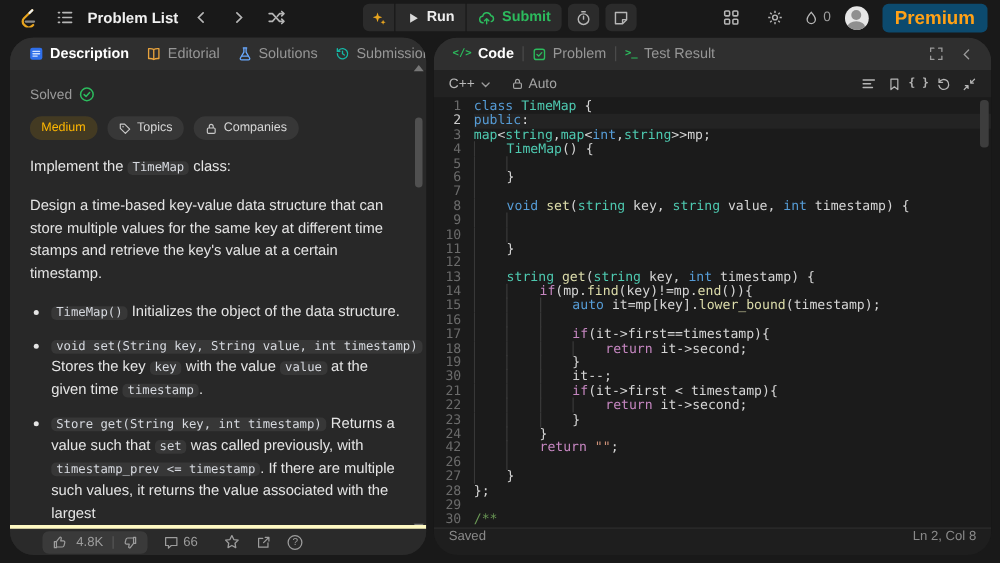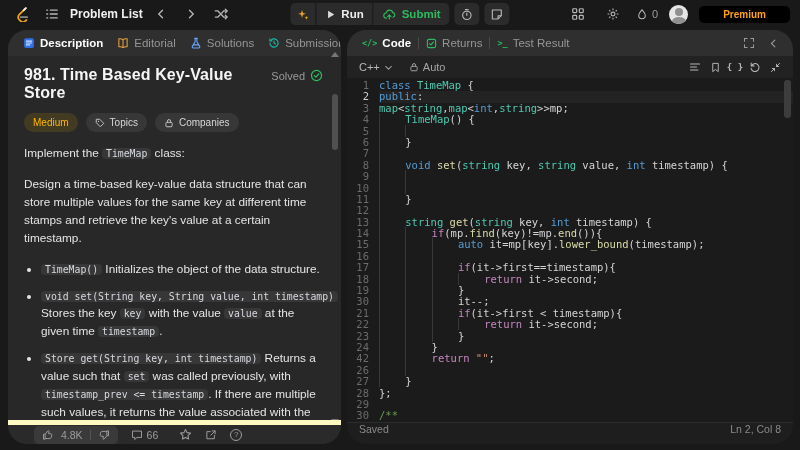--- a/index.html
+++ b/index.html
@@ -19,21 +19,21 @@
 .grp .tb-btn{border-radius:0}
 .grp .tb-btn:first-child{border-radius:5px 0 0 5px}
 .grp .tb-btn:last-child{border-radius:0 5px 5px 0}
 .submit-txt{color:#2cbb5d;font-weight:bold}
 .run-txt{font-weight:bold}
 .plist{font-weight:bold;font-size:12px;color:#f0f0f0}
 .streak{display:flex;align-items:center;gap:4px;color:#9d9d9d;font-size:11px}
 .avatar{width:19px;height:19px;border-radius:50%;background:#e6e6e6;position:relative;overflow:hidden;cursor:pointer}
 .avatar:before{content:"";position:absolute;left:5.5px;top:3.5px;width:8px;height:8px;border-radius:50%;background:#8f8f8f}
 .avatar:after{content:"";position:absolute;left:2.5px;top:12px;width:14px;height:9px;border-radius:50%;background:#8f8f8f}
-.premium{background:#000000;color:#ffa116;font-weight:bold;font-size:10px;padding:3px 24px;border-radius:5px;cursor:pointer}
+.premium{background:#0c4a6e;color:#ffa116;font-weight:bold;font-size:15px;padding:3px 10px;border-radius:5px;cursor:pointer}
 
 
 .panel{position:absolute;top:30px;bottom:6px;border-radius:19px;overflow:hidden;background:#282828}
 .panel.left{left:8px;width:333px}
 .panel.right{left:347px;width:446px;background:#1b1b1b}
 .ptabs{height:26px;background:#2f2f2f;display:flex;align-items:center;padding:0 8px;font-size:11.5px;color:#969696}
 .ptab{display:flex;align-items:center;gap:5px;padding:0 7px;cursor:pointer;white-space:nowrap}
 .ptab.active{color:#fff;font-weight:bold}
 .tab-div{width:1px;height:12px;background:#4a4a4a}
 .ptabs .spacer{flex:1}
@@ -45,21 +45,21 @@
 .ptitle{font-size:16px;font-weight:bold;color:#f5f5f5;letter-spacing:.1px}
 .solved{display:flex;align-items:center;gap:5px;font-size:11px;color:#9a9a9a;margin-top:3px}
 .badges{display:flex;gap:8px;margin-top:11px}
 .pill{display:flex;align-items:center;gap:5px;background:#ffffff12;border-radius:11px;height:19px;padding:0 9px;font-size:10px;color:#d7d7d7;cursor:pointer}
 .pill.medium{color:#ffb700;background:rgba(255,183,0,.13)}
 .desc{margin-top:13px;font-size:11.8px;line-height:1.52;color:#e4e4e4}
 .desc p{margin-bottom:13px}
 code{font-family:"DejaVu Sans Mono",monospace;font-size:9.8px;background:#ffffff12;border-radius:4px;padding:0px 4px;color:#d6d9df;white-space:nowrap}
 ul.reqs{margin:0 0 0 17px}
 ul.reqs li{margin-bottom:9px}
-.lfooter{position:absolute;bottom:0;left:0;right:0;height:24px;background:#2a2a2a;border-top:5px solid #fef9c3;display:flex;align-items:center;padding:0 26px;gap:13px;color:#9d9d9d;font-size:10.5px}
+.lfooter{position:absolute;bottom:0;left:0;right:0;height:24px;background:#2a2a2a;border-top:3px solid #fef9c3;display:flex;align-items:center;padding:0 26px;gap:13px;color:#9d9d9d;font-size:10.5px}
 .like-pill{display:flex;align-items:center;gap:7px;background:#ffffff14;height:18px;border-radius:5px;padding:0 8px;cursor:pointer}
 .like-pill .vdiv{width:1px;height:10px;background:#555}
 .foot-item{display:flex;align-items:center;gap:4px;cursor:pointer}
 .help-circle{width:12px;height:12px;border:1px solid #9d9d9d;border-radius:50%;font-size:8px;display:flex;align-items:center;justify-content:center}
 
 
 .lscroll{position:absolute;top:28px;bottom:26px;right:2px;width:8px}
 .lscroll .thumb{position:absolute;top:36px;right:1px;width:6px;height:56px;background:#505050;border-radius:3px}
 .arr{position:absolute;right:0;width:0;height:0;border-left:4px solid transparent;border-right:4px solid transparent}
 .arr.up{top:-6px;border-bottom:5px solid #777}
@@ -213,21 +213,20 @@
       <svg width="12" height="12" viewBox="0 0 16 16" fill="none" stroke="#15b8a6" stroke-width="1.4" stroke-linecap="round">
           <path d="M2.5 8a5.5 5.5 0 1 0 1.6-3.9M2.5 2.5v2.8h2.8"></path>
           <path d="M8 5.2V8l2 1.4"></path>
         </svg>
       <span>Submissions</span>
     </div>
   </div>
 
   <div class="lcontent">
     <div class="title-row">
-      <div class="ptitle">981. Time Based Key-Value Store</div>
       <div class="solved">
         <span>Solved</span>
         <svg width="13" height="13" viewBox="0 0 16 16" fill="none" stroke="#2cbb5d" stroke-width="1.5" stroke-linecap="round" stroke-linejoin="round">
             <circle cx="8" cy="8" r="6.2"></circle>
             <path d="M5.3 8.2 7.2 10l3.5-3.8"></path>
           </svg>
       </div>
     </div>
 
     <div class="badges">
@@ -305,21 +304,21 @@
     <div class="ptab active">
       <span class="gicon">&lt;/&gt;</span>
       <span>Code</span>
     </div>
     <span class="tab-div"></span>
     <div class="ptab">
       <svg width="11" height="11" viewBox="0 0 16 16" fill="none" stroke="#2cbb5d" stroke-width="1.6" stroke-linecap="round" stroke-linejoin="round">
           <rect x="2" y="2" width="12" height="12" rx="2.5"></rect>
           <path d="M5.2 8.2 7.2 10l3.6-4"></path>
         </svg>
-      <span>Returns</span>
+      <span>Problem</span>
     </div>
     <span class="tab-div"></span>
     <div class="ptab">
       <span class="gicon">&gt;_</span>
       <span>Test Result</span>
     </div>
     <span class="spacer"></span>
     <span class="icon-btn">
       <svg width="12" height="12" viewBox="0 0 16 16" fill="none" stroke="#9a9a9a" stroke-width="1.4" stroke-linecap="round">
           <path d="M2 5.5V2h3.5M10.5 2H14v3.5M14 10.5V14h-3.5M5.5 14H2v-3.5"></path>

